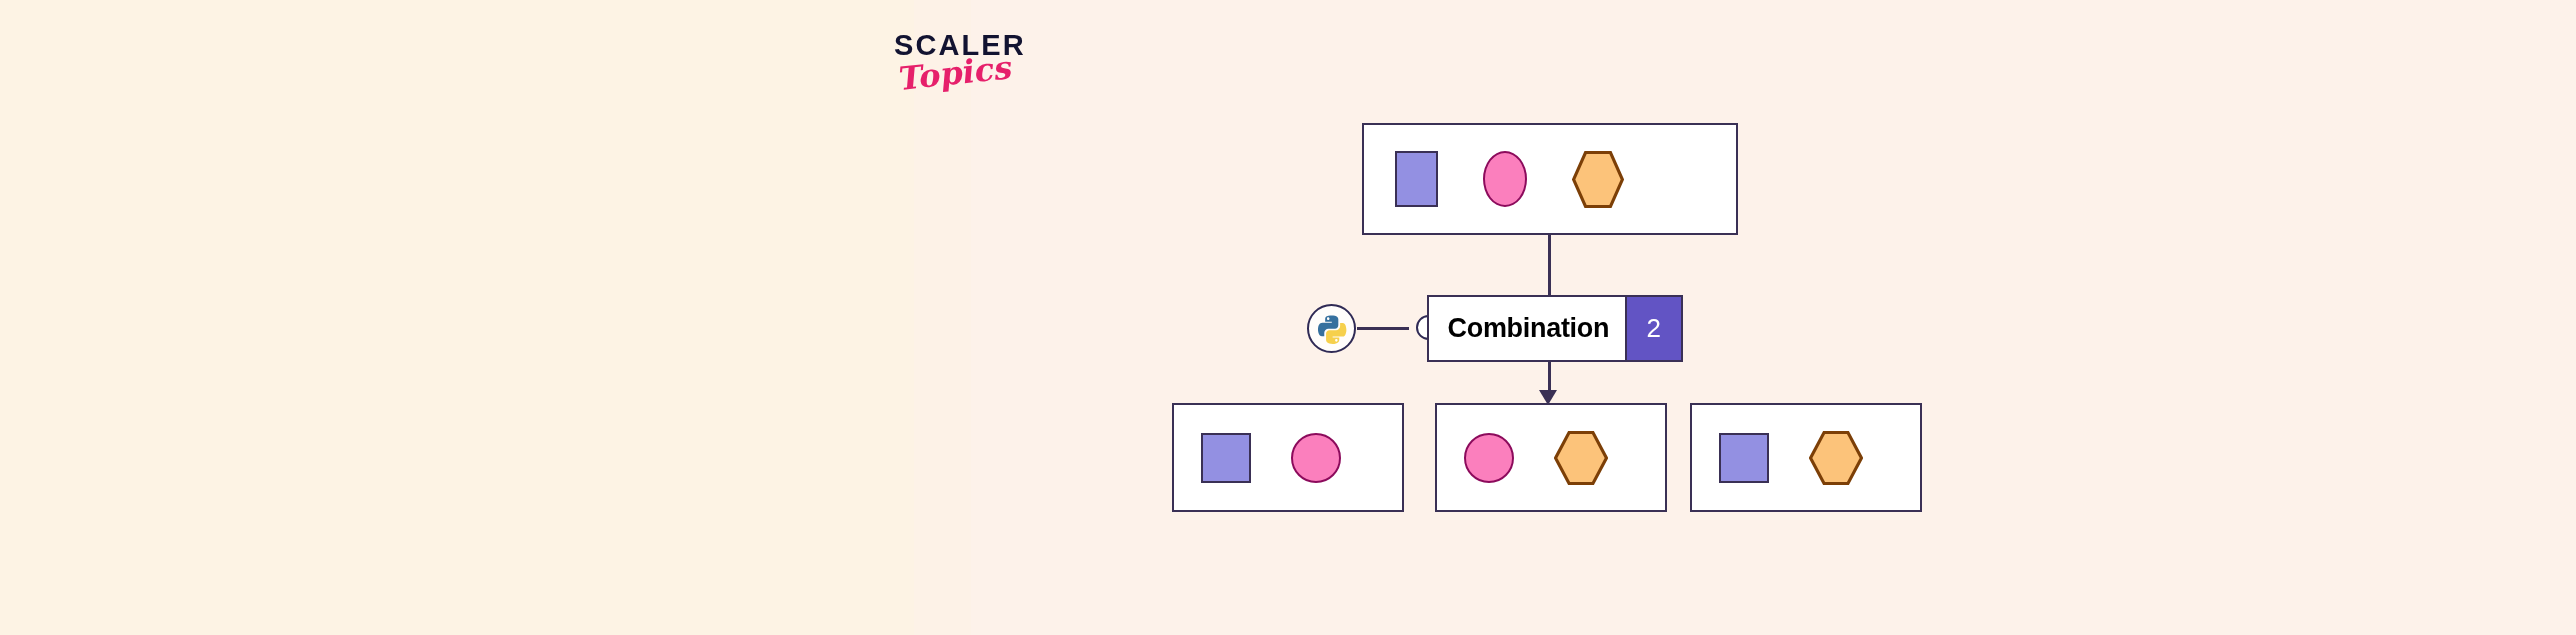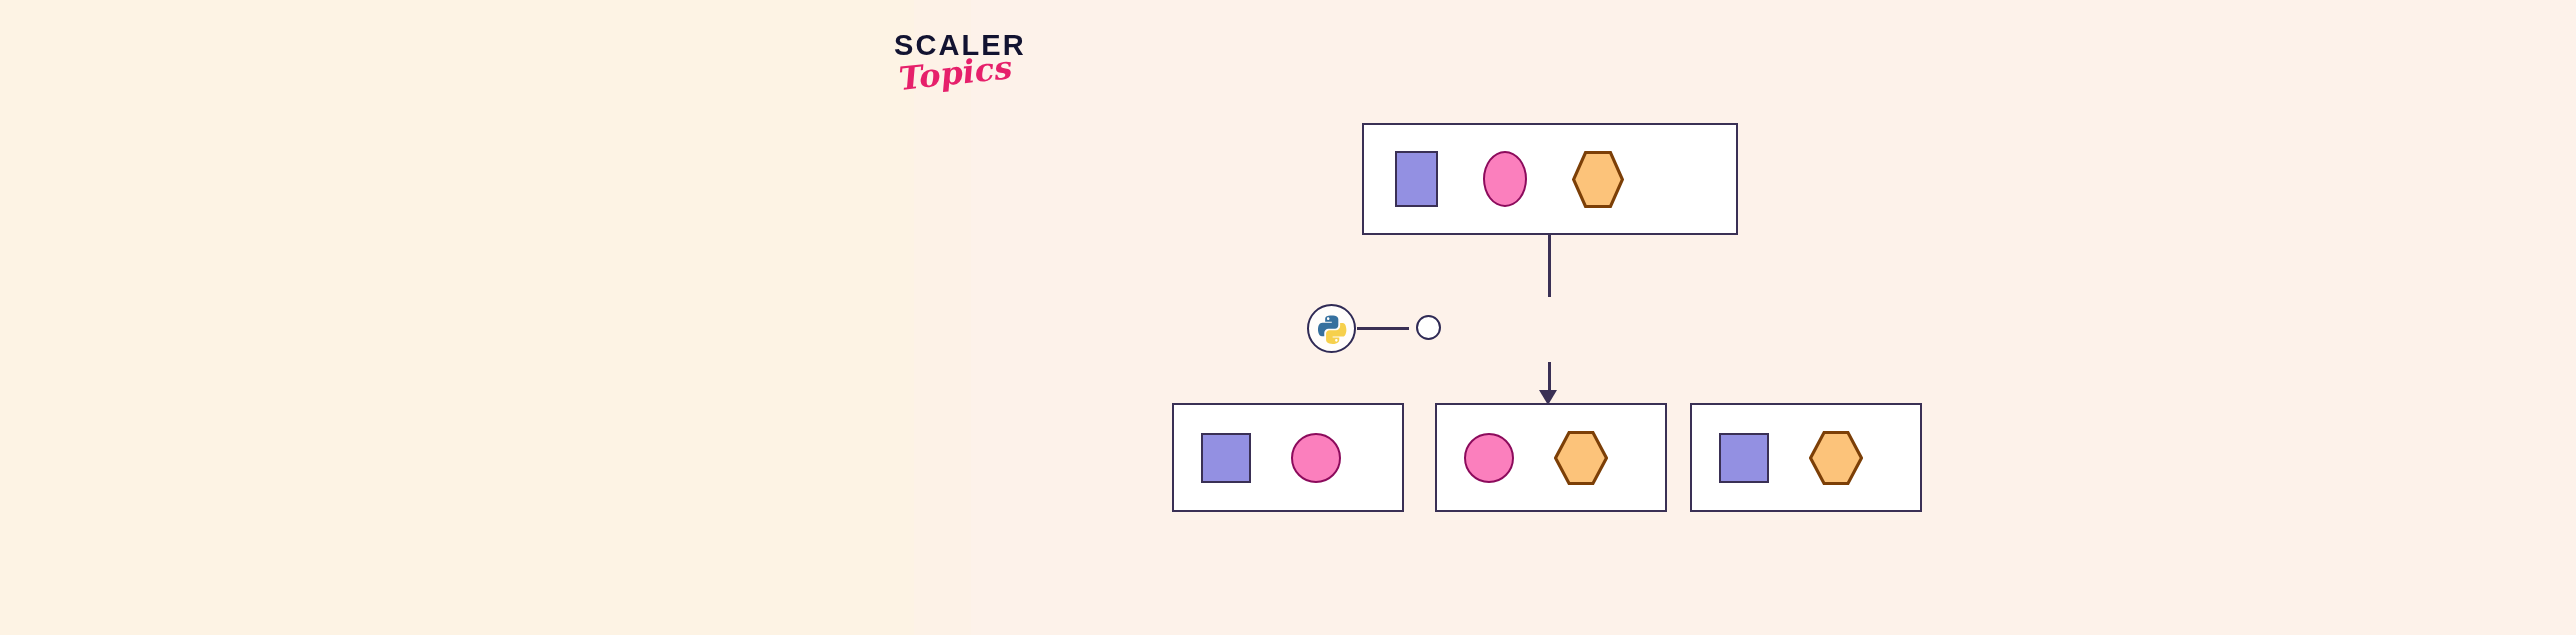--- a/index.html
+++ b/index.html
@@ -239,20 +239,24 @@
 
   <div id="py-circle">
     <svg viewBox="0 0 110 110" aria-hidden="true">
       <path fill="#36709e" d="M54.3 8.5c-4.2 0-8.1.4-11.4 1.1-9.6 1.7-11.4 5.3-11.4 11.9v8.7h22.8v2.9H22.7c-6.7 0-12.5 4-14.3 11.6-2.1 8.7-2.2 14.2 0 23.3 1.6 6.8 5.5 11.6 12.2 11.6h7.8V68.1c0-7.6 6.6-14.3 14.3-14.3h22.6c6.4 0 11.4-5.3 11.4-11.8V21.5c0-6.3-5.3-11-11.5-12.1-3.9-.6-8-.9-11.9-.9zM42 15c2.4 0 4.3 2 4.3 4.4 0 2.4-1.9 4.3-4.3 4.3-2.4 0-4.3-1.9-4.3-4.3 0-2.5 1.9-4.4 4.3-4.4z"></path>
       <path fill="#f6d04c" d="M82.9 33.2v11.3c0 7.9-6.7 14.5-14.3 14.5H46c-6.3 0-11.4 5.4-11.4 11.8v22.1c0 6.3 5.5 10 11.4 11.7 7.1 2.1 14 2.5 22.6 0 5.7-1.6 11.4-5 11.4-11.7v-8.8H57.2v-2.9h34.1c6.6 0 9.1-4.6 11.4-11.6 2.4-7.1 2.3-14 0-23.3-1.7-6.6-4.8-11.6-11.4-11.6h-8.4zM70 89.8c2.4 0 4.3 1.9 4.3 4.3 0 2.4-1.9 4.4-4.3 4.4-2.3 0-4.3-2-4.3-4.4 0-2.4 1.9-4.3 4.3-4.3z"></path>
     </svg>
   </div>
   <div id="py-link"></div>
   <div id="socket"></div>
 
+  <div id="combo-row">
+    <div id="combo-label">Combination</div>
+    <div id="combo-count">2</div>
+  </div>
 
   <div id="conn-out"></div>
   <div id="arrow-head"></div>
 
   <div id="result-box-1" class="shape-box result-box">
     <div class="sq"></div>
     <div class="ci"></div>
   </div>
 
   <div id="result-box-2" class="shape-box result-box">

